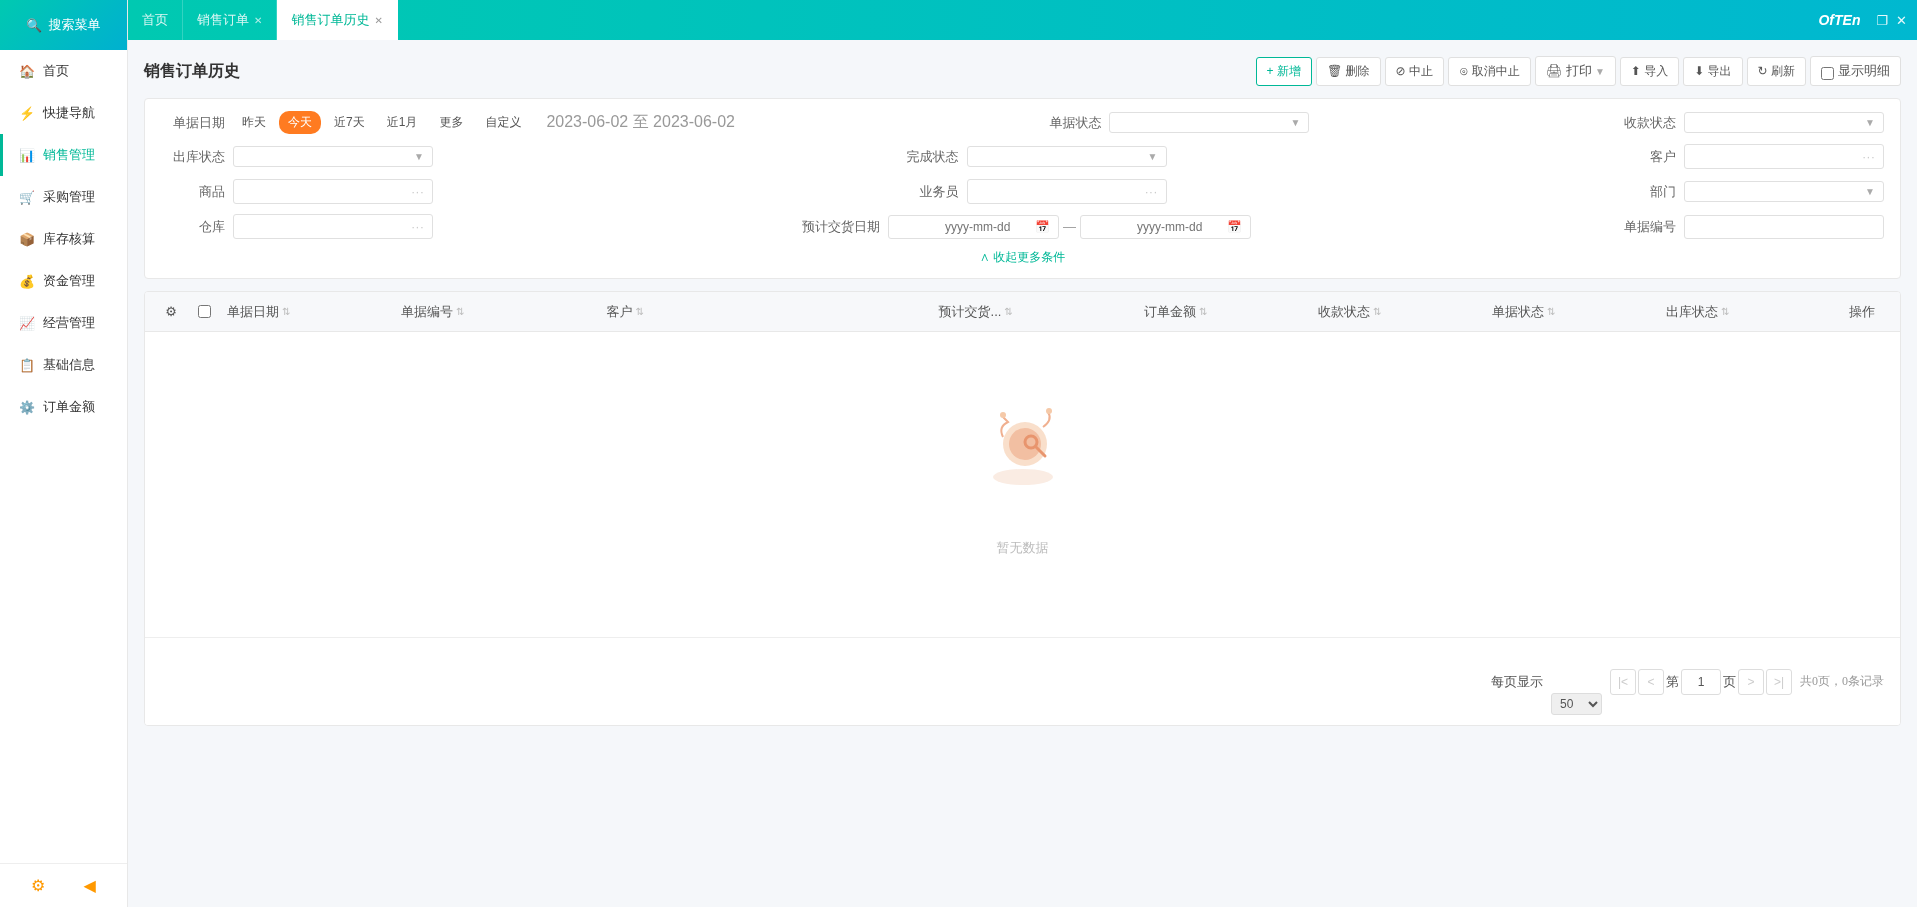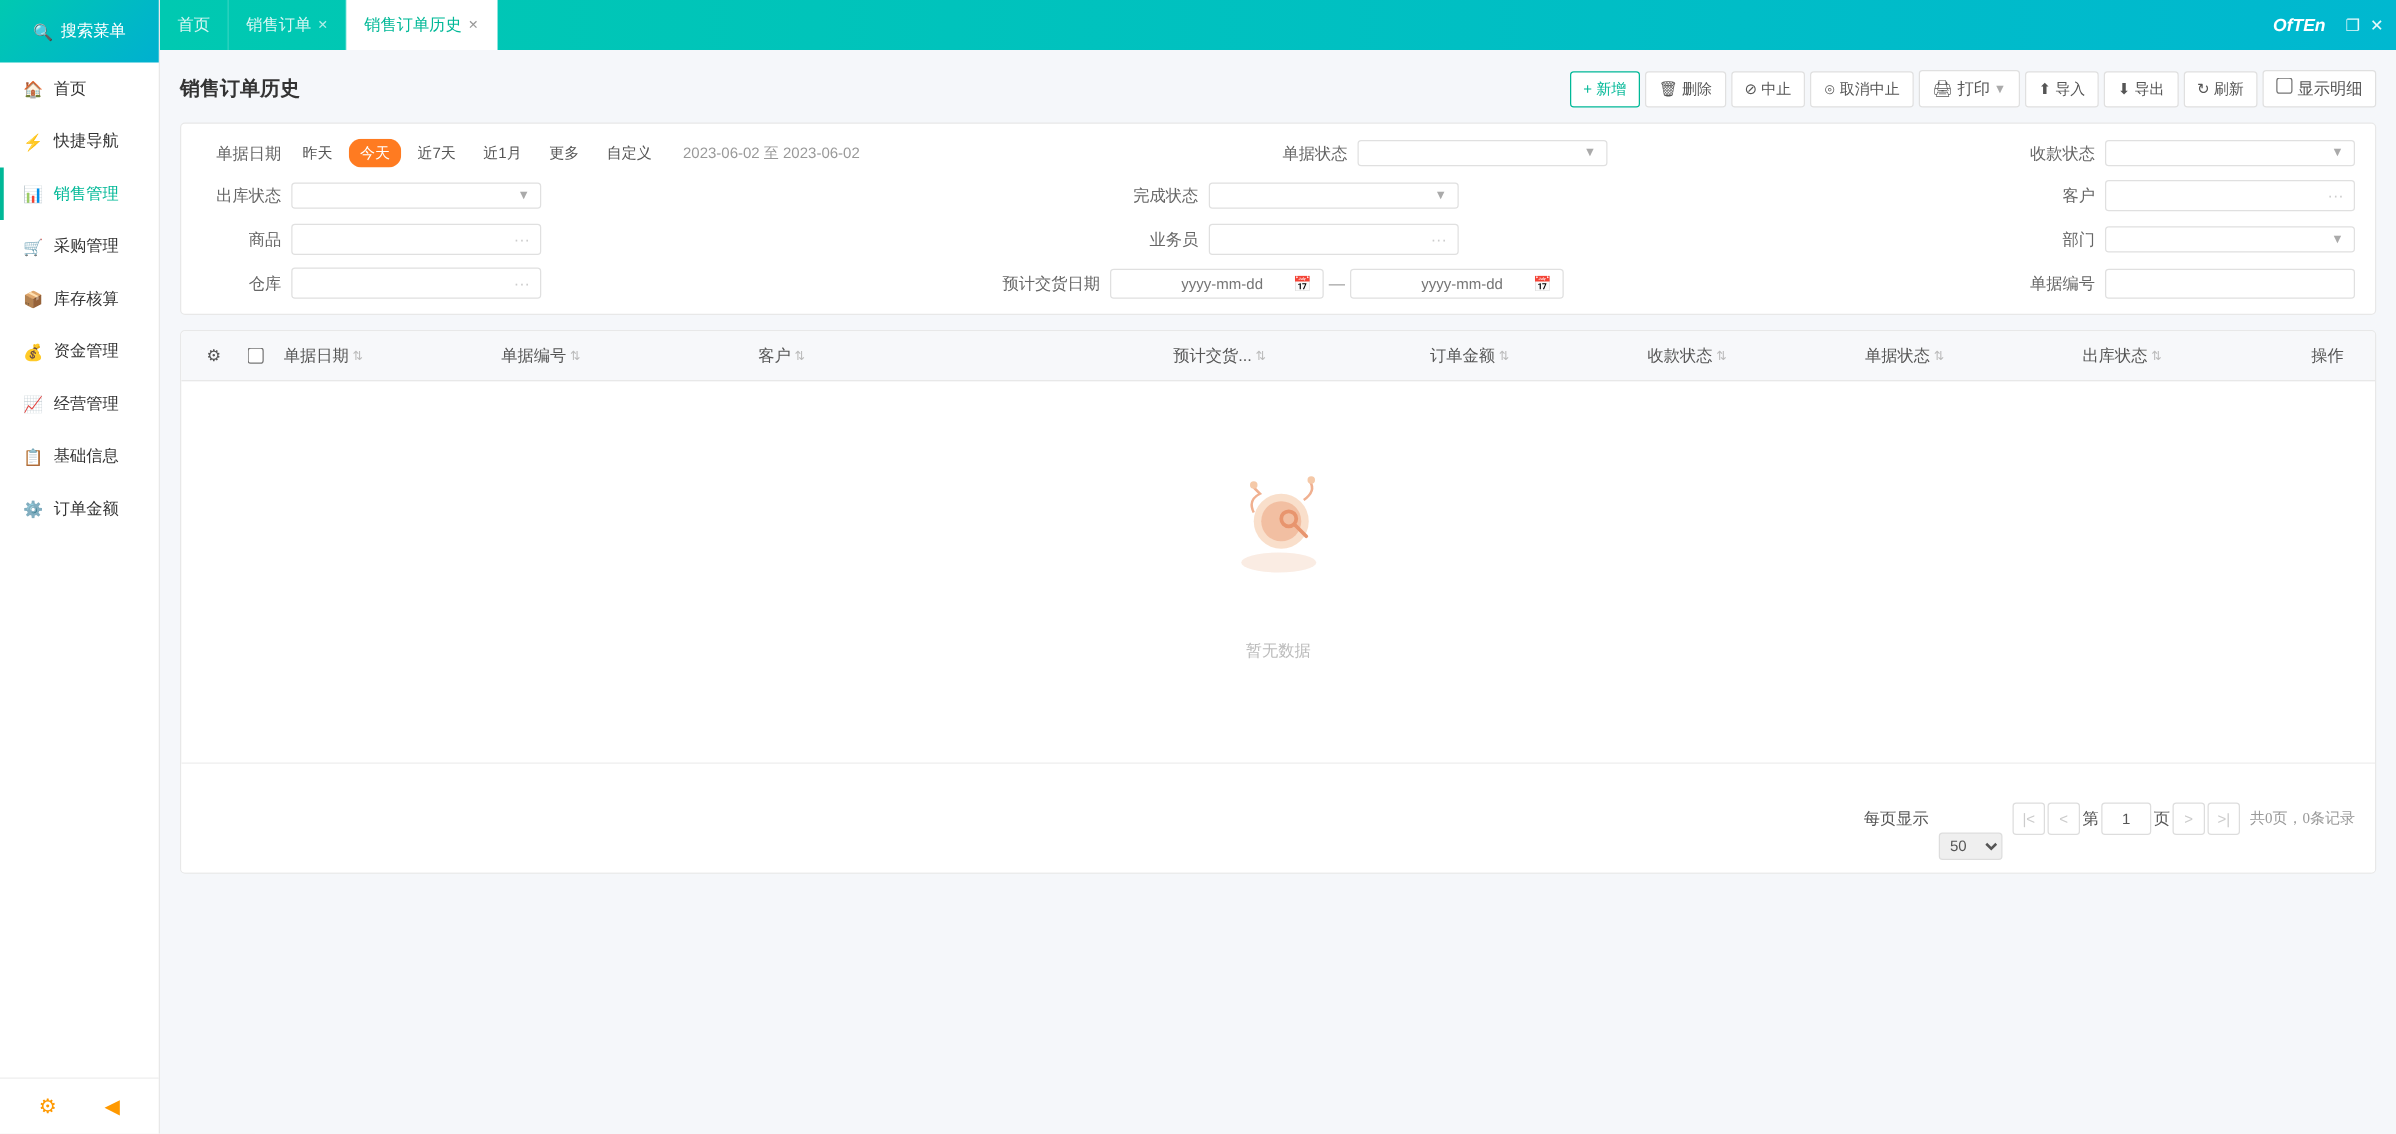--- a/index.html
+++ b/index.html
@@ -123,21 +123,21 @@
       align-items: center;
       gap: 3px;
       padding: 5px 10px;
       border: 1px solid #e0e0e0;
       border-radius: 3px;
       background: #fff;
       cursor: pointer;
       color: #555;
       font-size: 12px;
     }
-    .checkbox-label { display: flex; align-items: flex-start; gap: 4px; font-size: 12px; color: #555; }
+    .checkbox-label { display: flex; align-items: flex-end; gap: 4px; font-size: 12px; color: #555; }
 
     
     .filter-panel {
       background: #fff;
       border: 1px solid #e8e8e8;
       border-radius: 4px;
       padding: 12px 16px;
       margin-bottom: 12px;
     }
     .filter-row {
@@ -166,21 +166,21 @@
       color: #555;
       font-size: 12px;
       border: 1px solid transparent;
     }
     .date-btn.active-orange {
       background: #ff7b21;
       color: #fff;
       border-radius: 10px;
     }
     .date-range {
-      font-size: 12px;
+      font-size: 16px;
       color: #999;
     }
     .select-control {
       display: flex;
       align-items: center;
       border: 1px solid #e0e0e0;
       border-radius: 3px;
       padding: 4px 8px;
       background: #fff;
       cursor: pointer;
@@ -543,20 +543,23 @@
         </div>
 
         <span style="flex:1;min-width:16px"></span>
 
         <span class="filter-label" style="min-width:56px">单据编号</span>
         <div class="input-control" style="min-width:200px">
           <input type="text" style="">
         </div>
       </div>
 
+      <div class="filter-divider">
+        <span style="color:#00b897;cursor:pointer;font-size:12px">∧ 收起更多条件</span>
+      </div>
     </div>
 
     <div class="table-container">
       <div class="table-header">
         <div class="th th-settings">
           <span>⚙</span>
         </div>
         <div class="th th-checkbox">
           <input type="checkbox" style="">
         </div>

